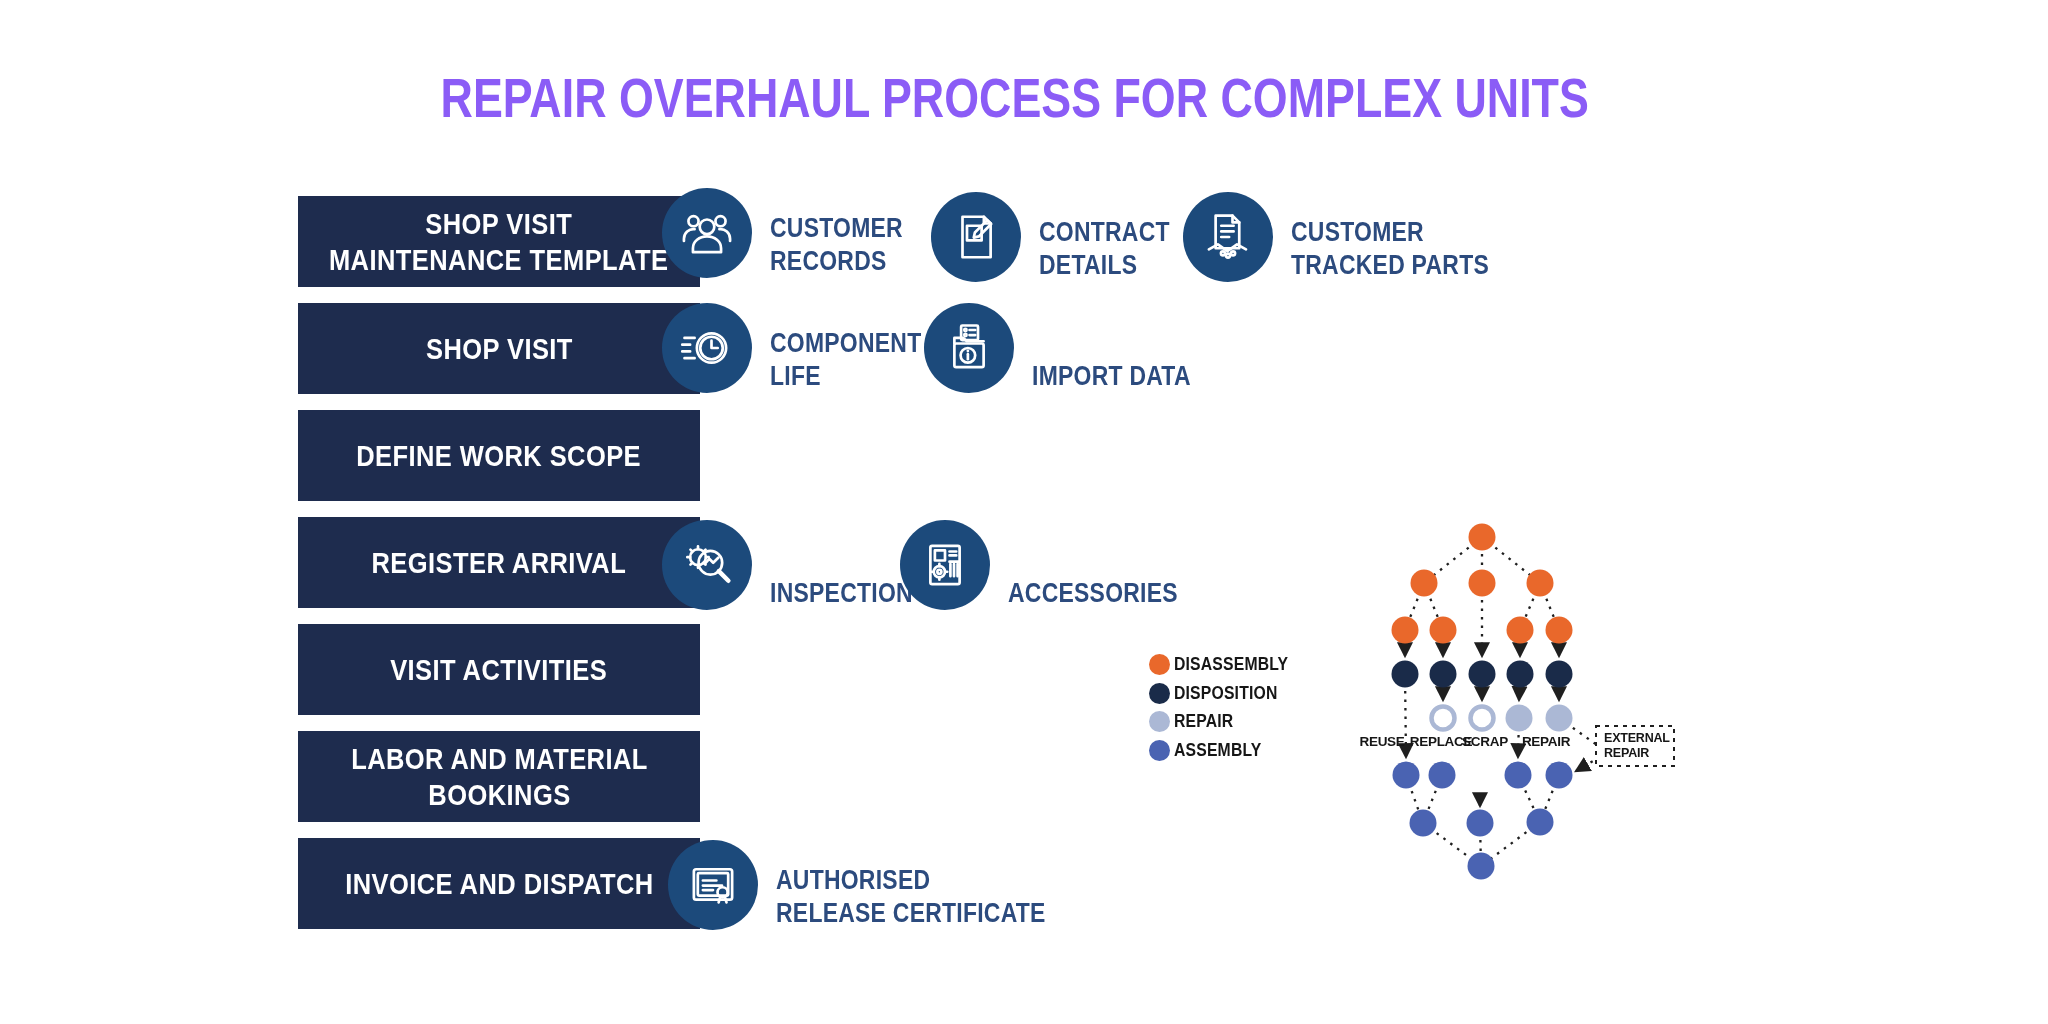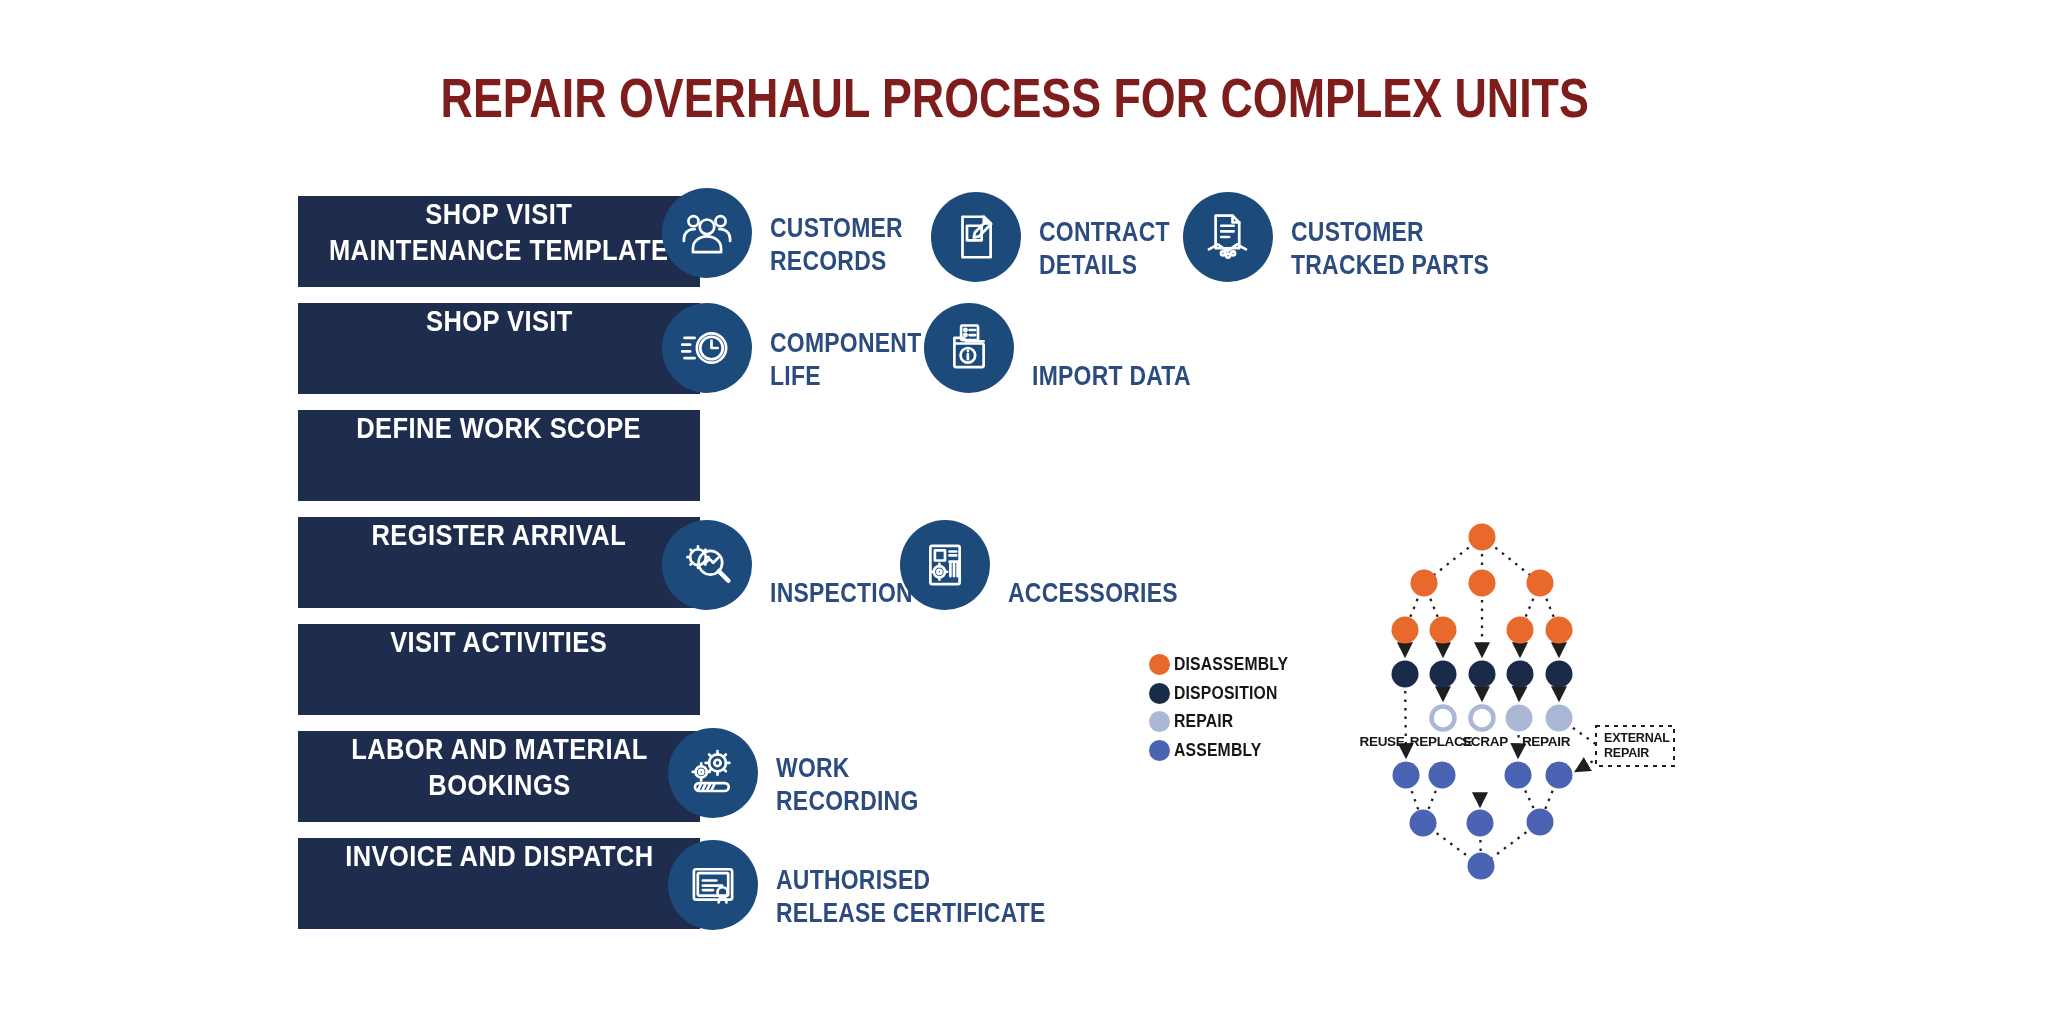--- a/index.html
+++ b/index.html
@@ -3,28 +3,28 @@
 <meta charset="utf-8">
 <style>
   html,body{margin:0;padding:0;background:#fff;}
   .canvas{
     position:relative;width:2048px;height:1024px;background:#ffffff;overflow:hidden;
     font-family:"Liberation Sans","DejaVu Sans",sans-serif;
   }
   
   .page-title{
     position:absolute;left:297px;top:70px;width:1360px;
-    text-align:center;font-size:56px;font-weight:bold;color:#7f1d1d;
+    text-align:center;font-size:56px;font-weight:bold;color:#8b5cf6;
     line-height:56px;white-space:nowrap;
   }
   .page-title .squeeze{display:inline-block;transform:scaleX(0.80);}
   
   .process-box{
     position:absolute;left:298px;width:402px;height:91px;background:#1e2c4e;
-    display:flex;justify-content:center;
+    display:flex;align-items:center;justify-content:center;
   }
   .process-box .box-text{
     display:inline-block;transform:scaleX(0.85);
     color:#ffffff;font-weight:bold;font-size:30px;line-height:36px;
     text-align:center;letter-spacing:.5px;white-space:nowrap;
   }
   .process-box .box-text span{display:block;}
   
   .icon-item{position:absolute;display:flex;align-items:flex-end;gap:18px;height:90px;}
   .icon-circle{
@@ -207,38 +207,20 @@
           <circle cx="19" cy="30" r="1.8"></circle>
         <path d="M24 30 h2 M14 30 h-2 M19 25 v-2 M19 35 v2"></path>
         <path d="M28 21 h8 M28.8 23 v11 M32 23 v11 M35.2 23 v11"></path>
       </svg>
     </div>
     <div class="icon-label">
         <span>ACCESSORIES</span>
       </div>
   </div>
 
-  <div class="icon-item" style="left:668px;top:728px">
-    <div class="icon-circle">
-      <svg viewBox="0 0 48 48">
-        <circle cx="28" cy="15" r="7.5"></circle>
-          <circle cx="28" cy="15" r="2.8"></circle>
-        <path d="M35.5 15 h3 M20.5 15 h-3 M28 7.5 v-3 M28 22.5 v3 M33.3 9.7 l2.1 -2.1 M33.3 20.3 l2.1 2.1 M22.7 9.7 l-2.1 -2.1 M22.7 20.3 l-2.1 2.1"></path>
-        <circle cx="13.5" cy="23" r="5"></circle>
-          <circle cx="13.5" cy="23" r="1.8"></circle>
-        <path d="M18.5 23 h2.5 M8.5 23 H6 M13.5 18 v-2.5 M13.5 28 v2.5"></path>
-        <rect x="8" y="33" width="30" height="7" rx="3.5"></rect>
-        <path d="M13 34.5 l-2 4 M17 34.5 l-2 4 M21 34.5 l-2 4 M25 34.5 l-2 4"></path>
-      </svg>
-    </div>
-    <div class="icon-label">
-        <span>WORK</span>
-        <span>RECORDING</span>
-      </div>
-  </div>
 
   <div class="icon-item" style="left:668px;top:840px">
     <div class="icon-circle">
       <svg viewBox="0 0 48 48">
         <rect x="7" y="10" width="34" height="27" rx="2"></rect>
         <rect x="10.5" y="13.5" width="27" height="20" rx="1"></rect>
         <path d="M15 20 h12 M15 24.5 h17 M15 28.5 h9"></path>
         <circle cx="32.5" cy="30.5" r="4.5"></circle>
         <path d="M30.5 34.5 l-1.5 5 M34.5 34.5 l1.5 5"></path>
       </svg>

